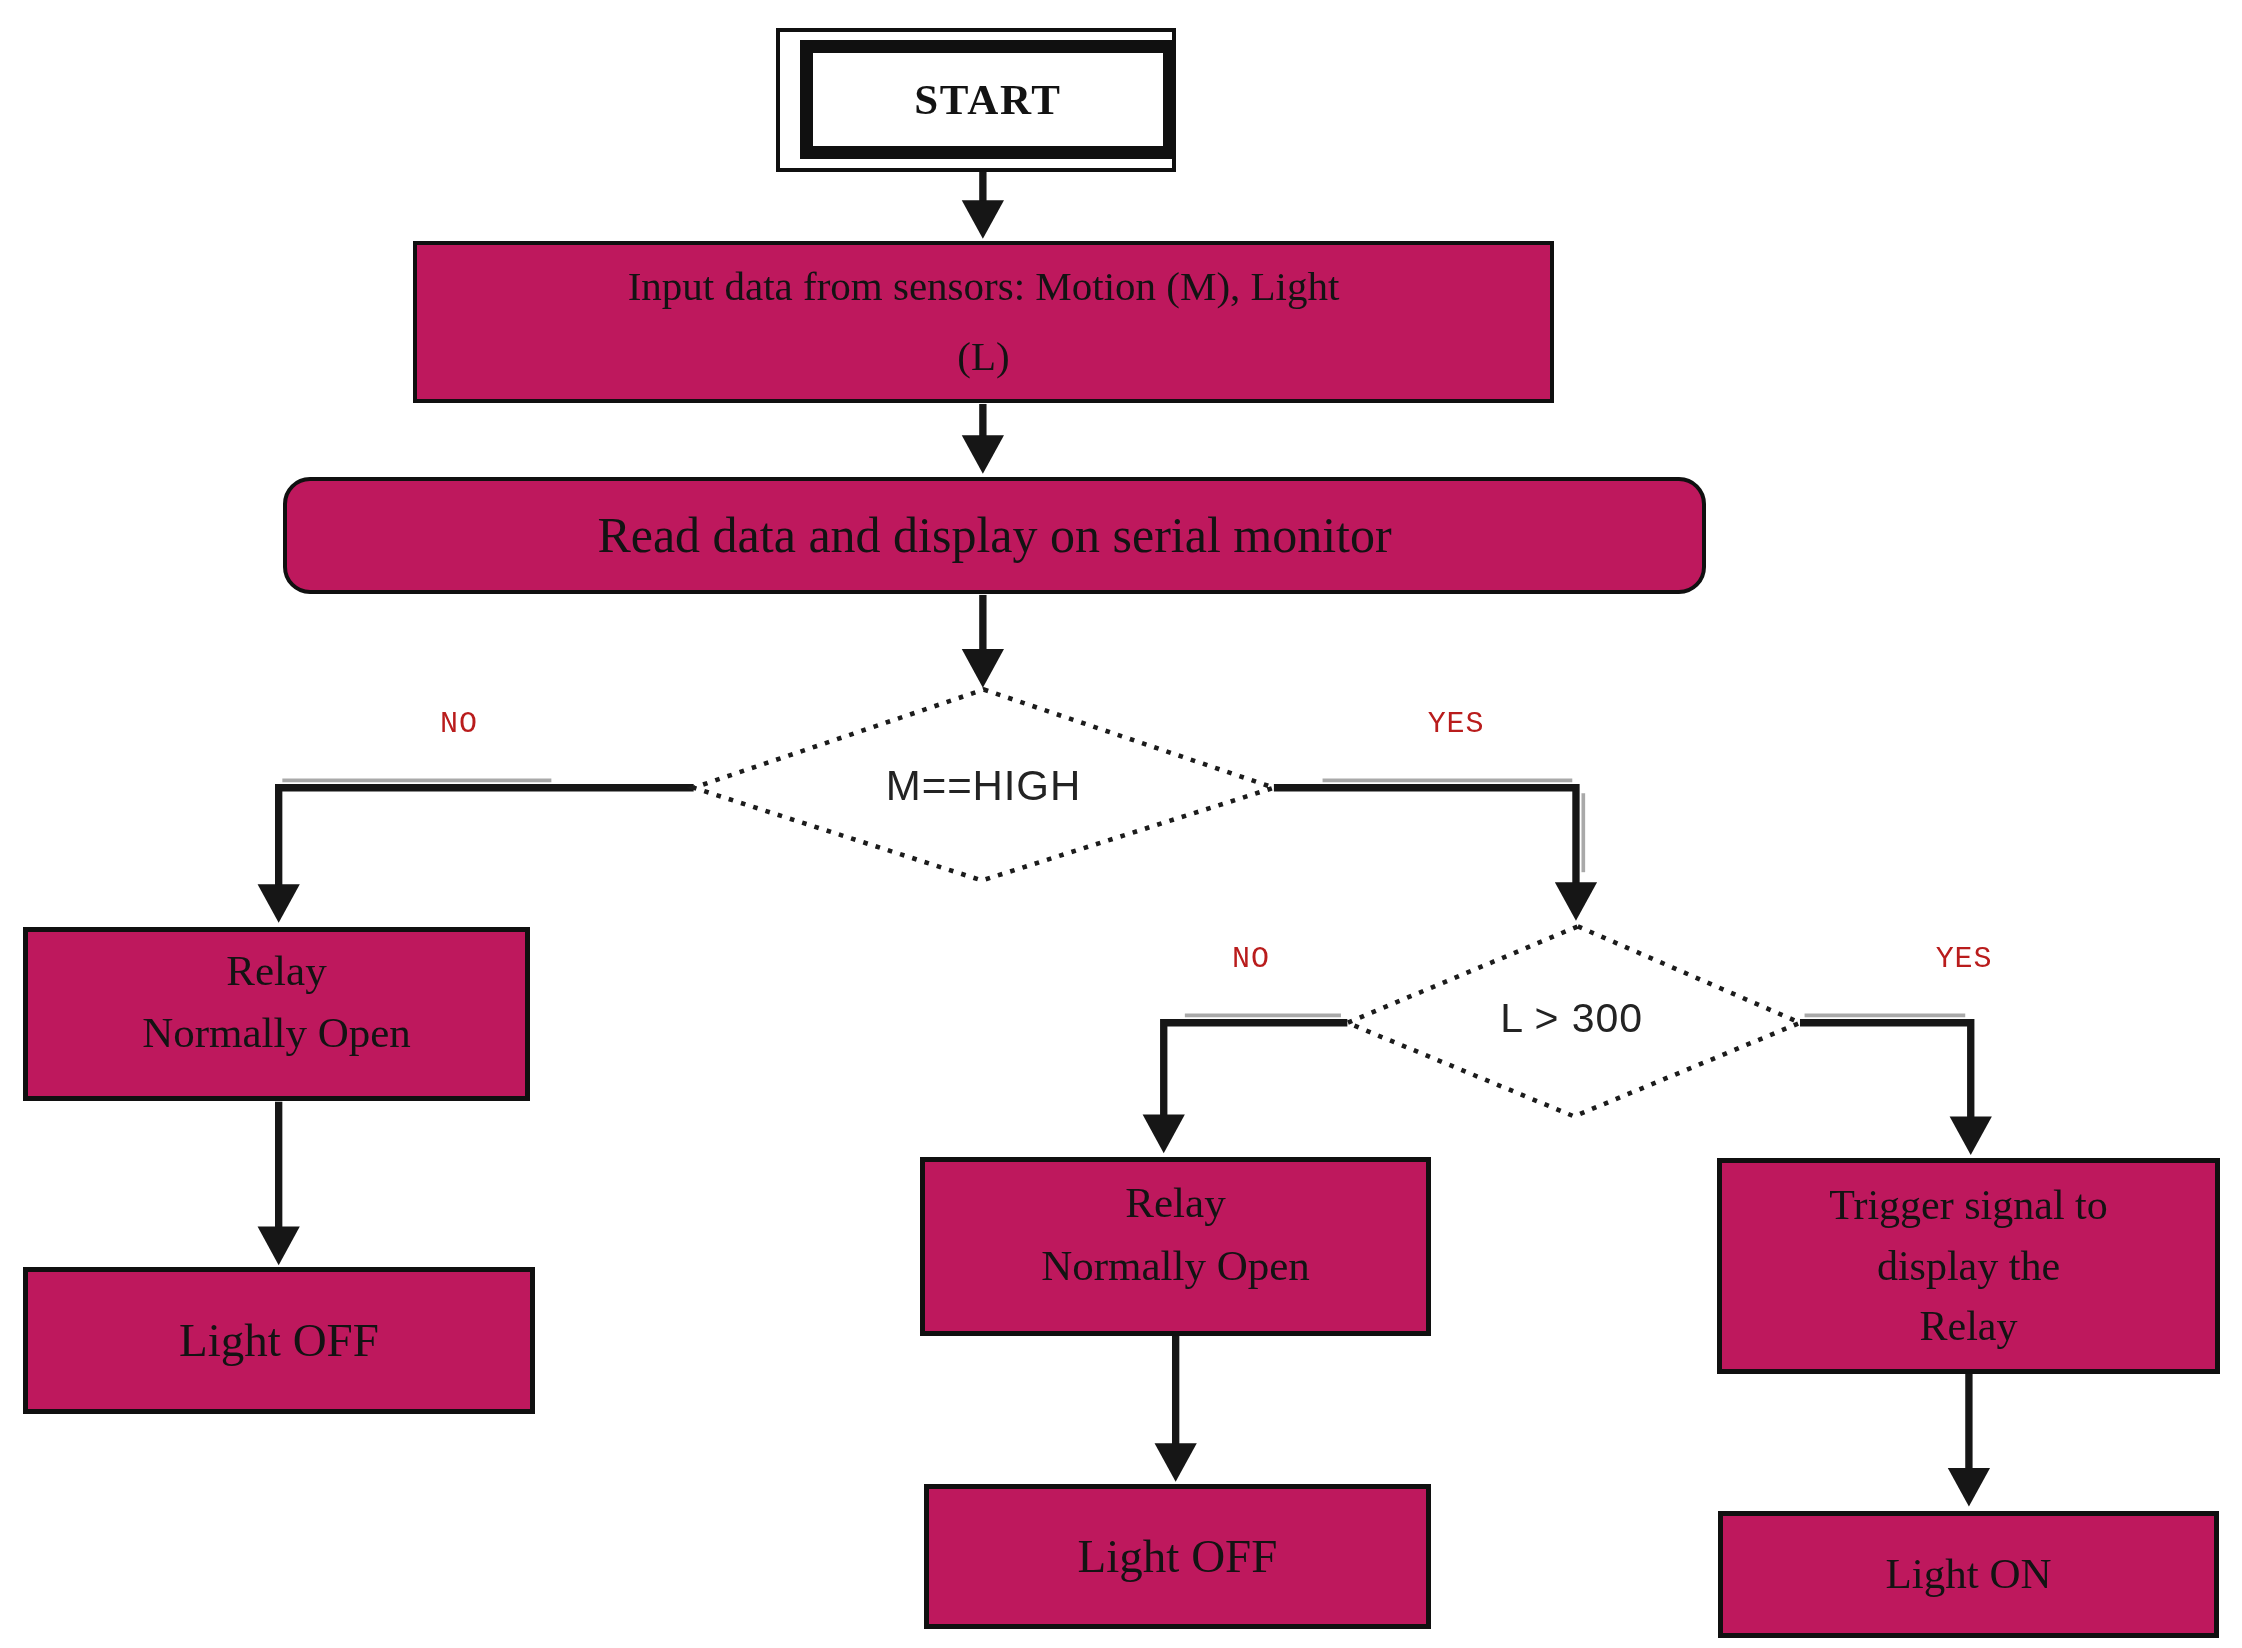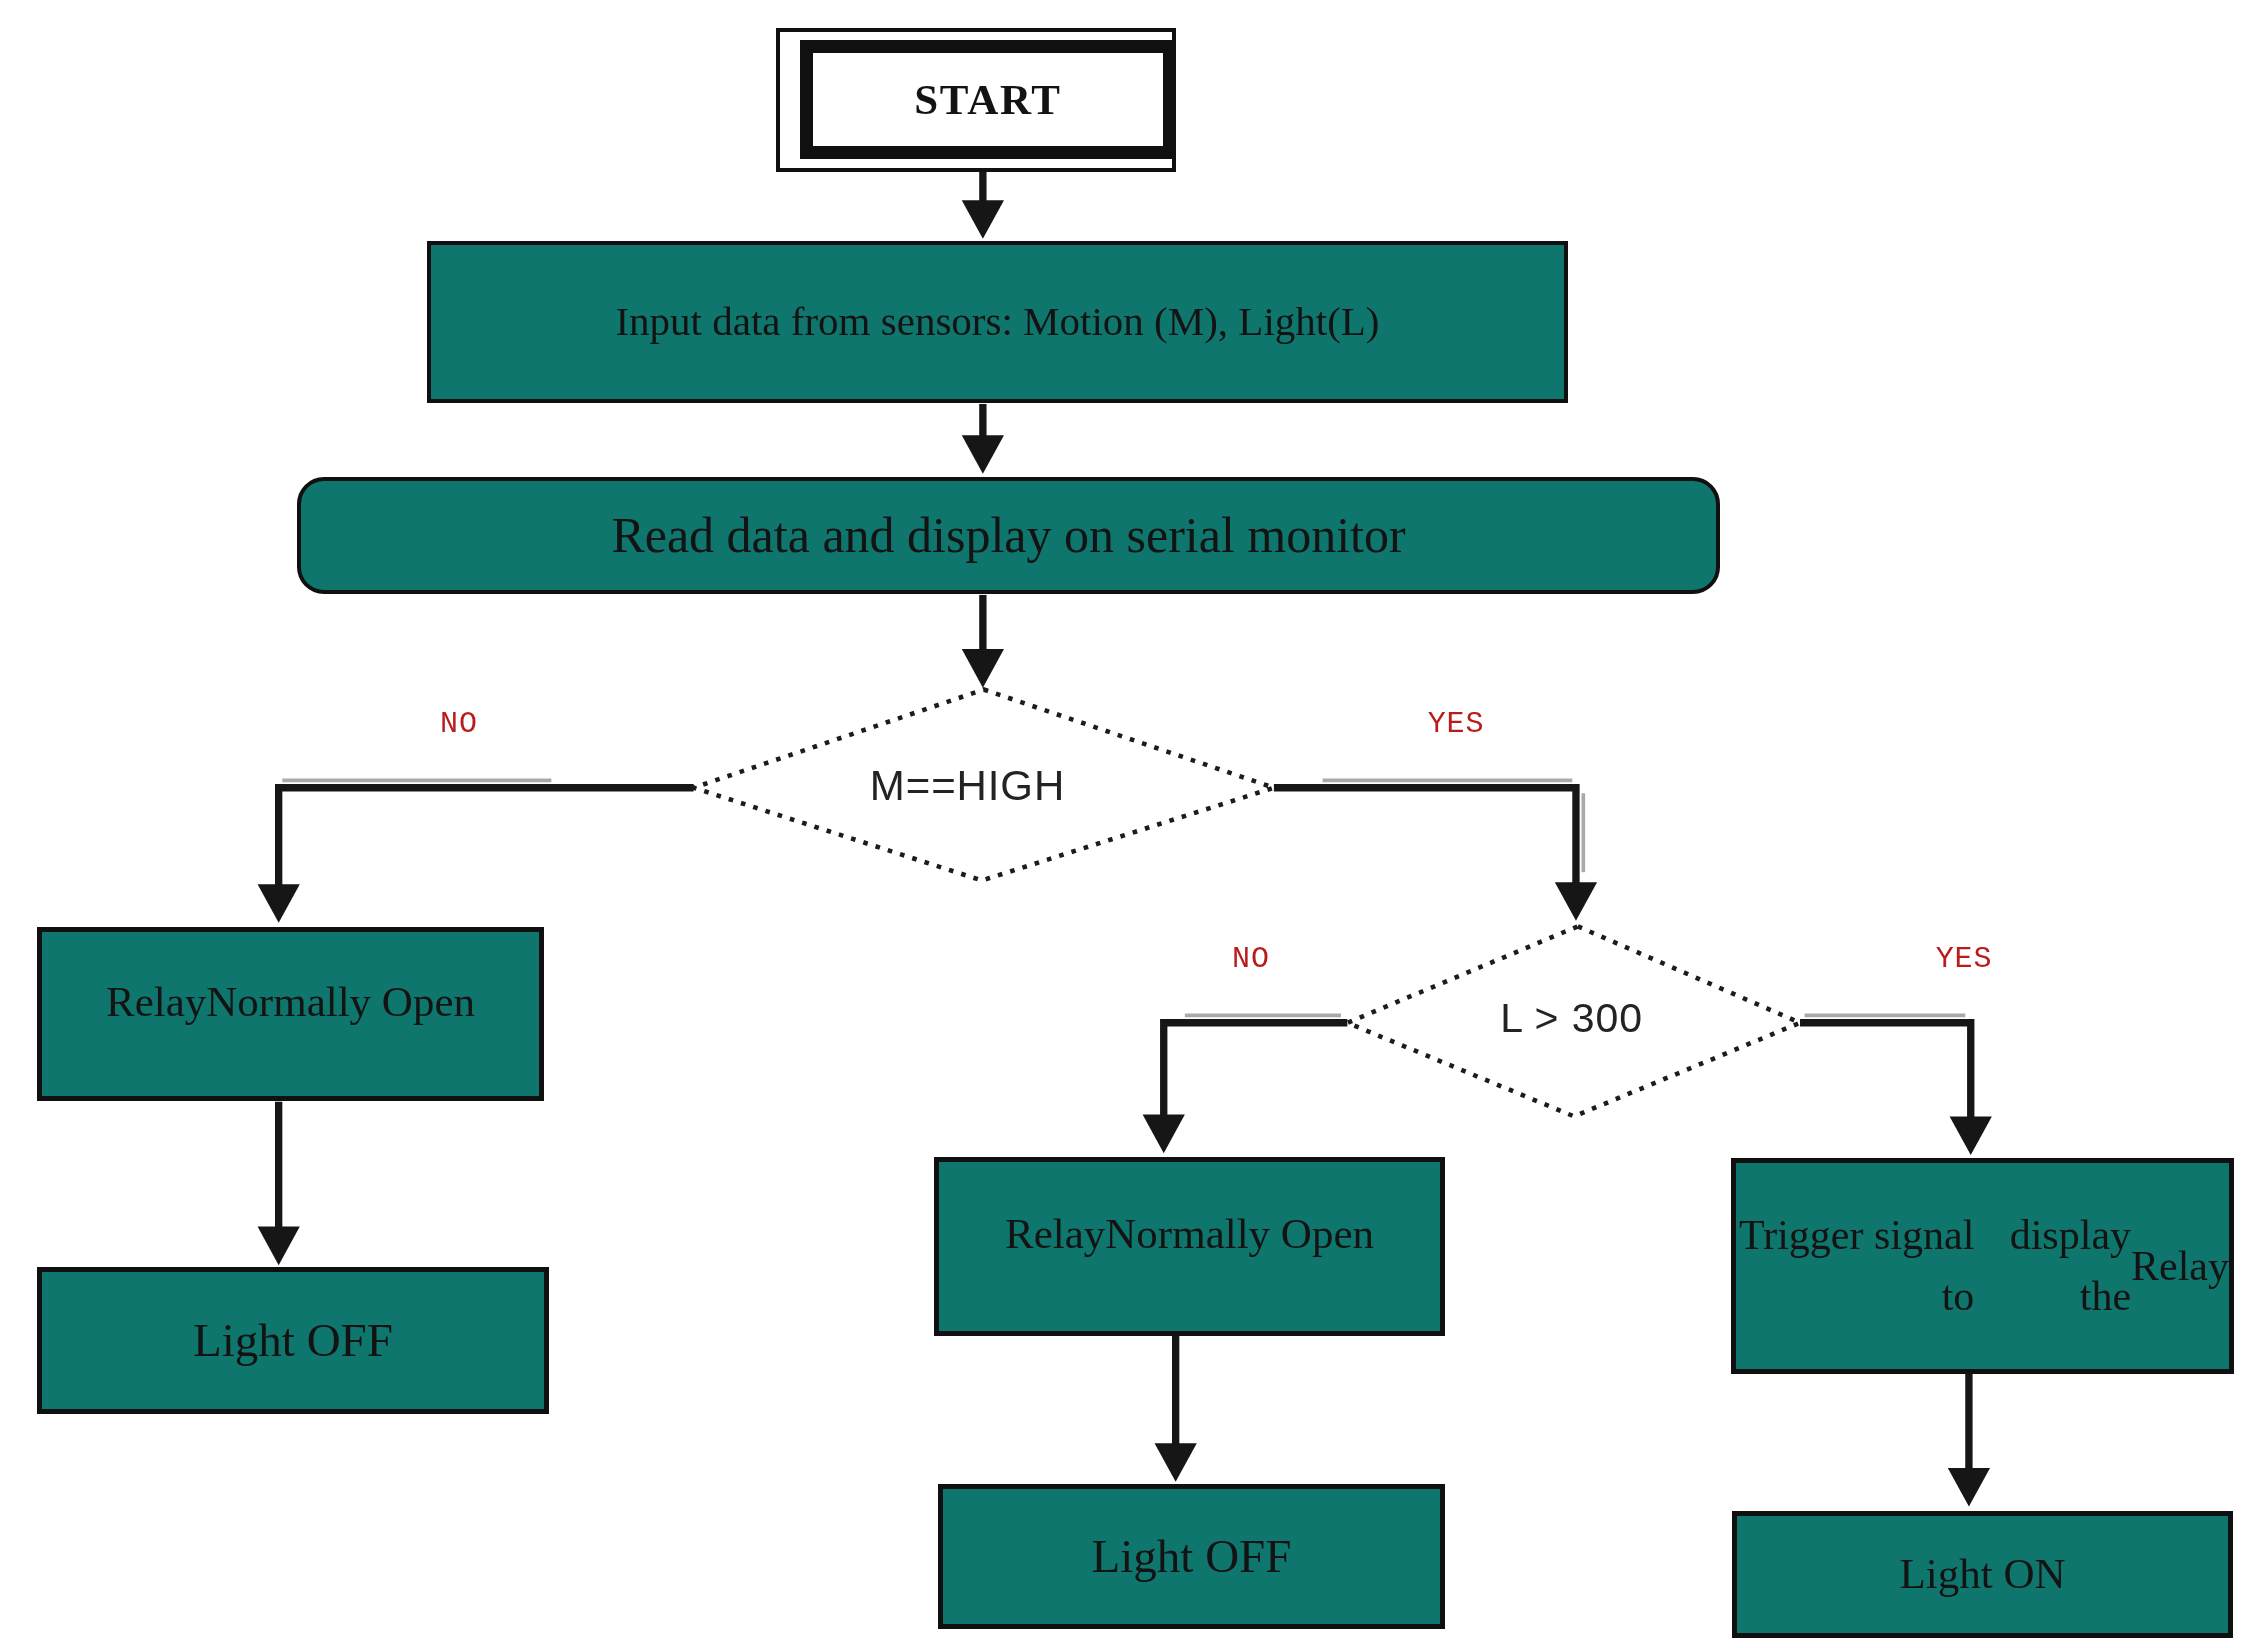--- a/index.html
+++ b/index.html
@@ -17,29 +17,29 @@
     color: #131313;
   }
   .layer {
     position: absolute;
     left: 0; top: 0;
     width: 2243px;
     height: 1648px;
   }
   .node {
     position: absolute;
-    background: #0f766e;
+    background: #be185d;
     border: 4.6px solid #101010;
     display: flex;
+    flex-direction: column;
     align-items: center;
     justify-content: center;
     text-align: center;
     box-sizing: border-box;
     line-height: 1.45;
-    margin-left: 14px;
   }
   .node.thick { border-width: 5.5px; text-align: right; }
 
   
   .start-outer {
     position: absolute;
     left: 776px; top: 27.5px;
     width: 400px; height: 144px;
     border: 4.6px solid #101010;
     background: #ffffff;
@@ -84,21 +84,21 @@
 
   .decision-label {
     position: absolute;
     width: 367px;
     text-align: center;
     font-family: "Liberation Sans", sans-serif;
     font-size: 42px;
     letter-spacing: 0.9px;
     color: #232323;
   }
-  .dlbl-motion { left: 784px;  top: 762px;  }
+  .dlbl-motion { left: 800px;  top: 762px;  }
   .dlbl-light  { left: 1388px; top: 995px; font-size: 41px; }
 </style>
 </head>
 <body>
 
 <div class="canvas">
 
   <svg class="layer" viewBox="0 0 2442 1795">
     <g stroke="#161616" stroke-width="8" fill="none">
 

